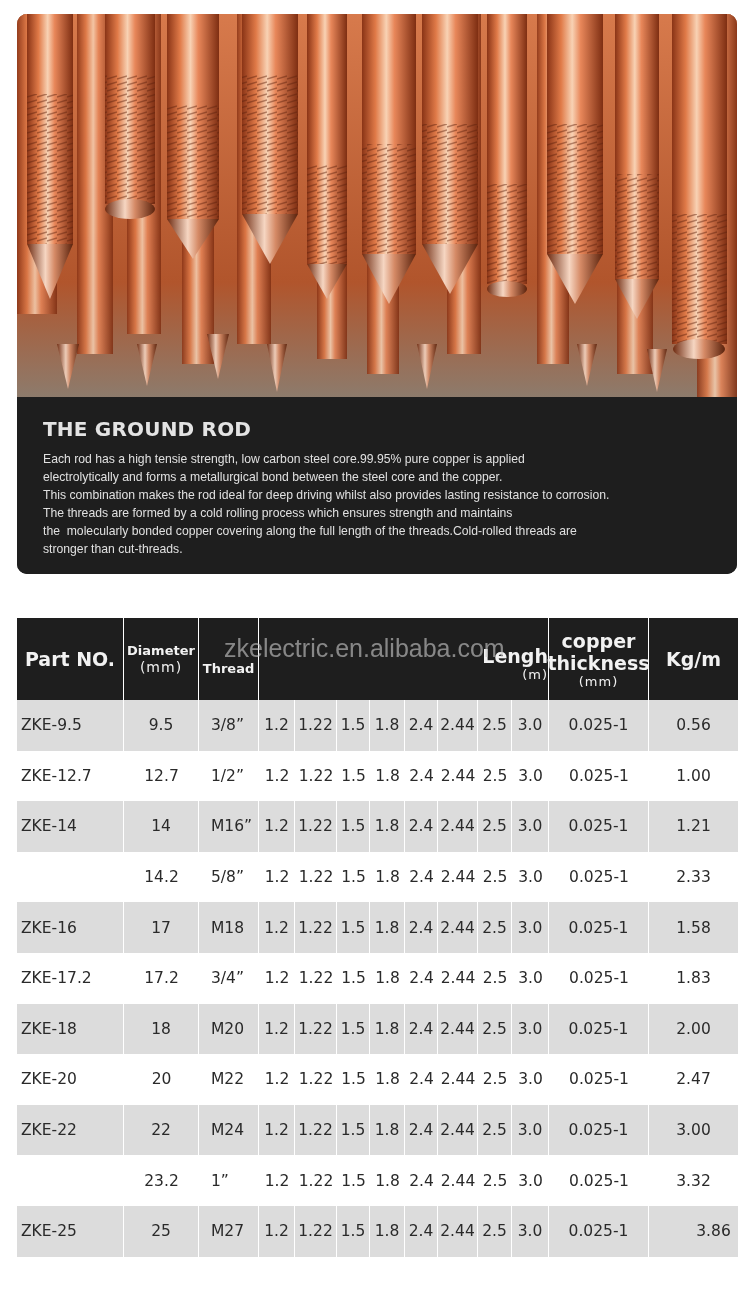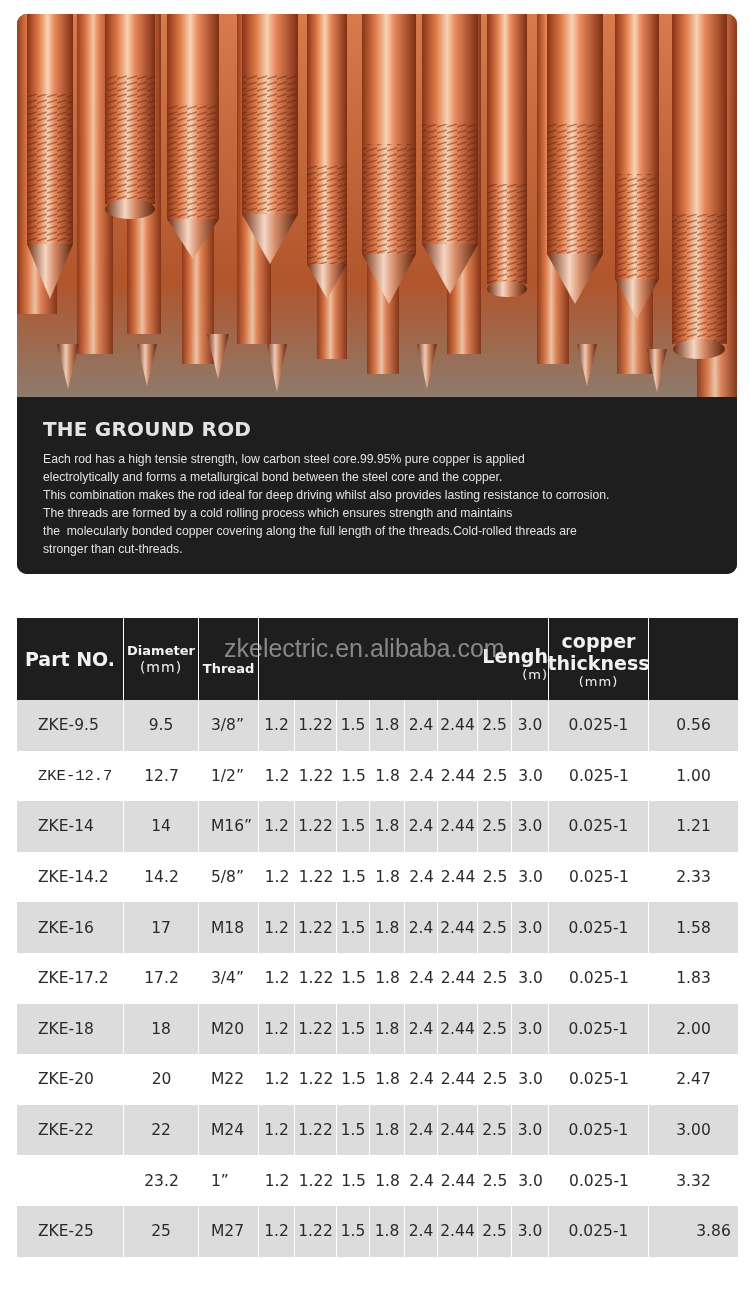--- a/index.html
+++ b/index.html
@@ -41,21 +41,21 @@
                font-size: 25px; color: rgba(200,200,200,0.62); pointer-events: none; white-space: nowrap;
                letter-spacing: 0px; }
 
   .trow { position: relative; height: 50.6px; }
   .trow.odd { background: #dcdcdc; }
   .trow.even { background: #ffffff; }
   .td { position: absolute; top: 0; height: 100%; display: flex; align-items: center; justify-content: center;
         font-family: "DejaVu Sans", sans-serif; font-size: 15.5px; color: #2a2a2a; box-sizing: border-box; }
   .trow.odd .td { border-right: 1px solid #ffffff; }
   .trow.odd .td.last { border-right: none; }
-  .td.part { justify-content: flex-start; padding-left: 21px; }
+  .td.part { justify-content: flex-start; padding-left: 4px; }
   .td.thread { justify-content: flex-start; padding-left: 12px; }
   .td.len { font-size: 15.5px; }
 </style>
 </head>
 <body>
 
 <div class="card">
   <div class="photo" title="copper-bonded ground rods with threaded ends and pointed tips">
     <svg width="720" height="383" viewBox="0 0 720 383" xmlns="http://www.w3.org/2000/svg">
       <defs>
@@ -182,41 +182,44 @@
     </div>
     <div class="th th-length" style="left:242px;width:290px;">
       <span>Lengh</span>
       <span class="unit">(m)</span>
     </div>
     <div class="th th-copper" style="left:532px;width:100px;">
       <span>copper</span>
       <span>thickness</span>
       <span class="th-sub-sm">(mm)</span>
     </div>
+    <div class="th th-kg last" style="left:632px;width:89px;">
+      <span>Kg/m</span>
+    </div>
     <div class="watermark">zkelectric.en.alibaba.com</div>
   </div>
 
   <div id="tbody">
       <div class="trow odd">
     <div class="td part" style="left:0;width:107px;">ZKE-9.5</div>
     <div class="td" style="left:107px;width:75px;">9.5</div>
     <div class="td thread" style="left:182px;width:60px;">3/8”</div>
     <div class="td len" style="left:242px;width:36px;">1.2</div>
     <div class="td len" style="left:278px;width:42px;">1.22</div>
     <div class="td len" style="left:320px;width:33px;">1.5</div>
     <div class="td len" style="left:353px;width:35px;">1.8</div>
     <div class="td len" style="left:388px;width:33px;">2.4</div>
     <div class="td len" style="left:421px;width:40px;">2.44</div>
     <div class="td len" style="left:461px;width:34px;">2.5</div>
     <div class="td len" style="left:495px;width:37px;">3.0</div>
     <div class="td" style="left:532px;width:100px;">0.025-1</div>
     <div class="td last" style="left:632px;width:89px;">0.56</div>
   </div>
       <div class="trow even">
-    <div class="td part" style="left:0;width:107px;font-family:Liberation Mono, monospace;">ZKE-12.7</div>
+    <div class="td part" style="left:0;width:107px;">ZKE-12.7</div>
     <div class="td" style="left:107px;width:75px;">12.7</div>
     <div class="td thread" style="left:182px;width:60px;">1/2”</div>
     <div class="td len" style="left:242px;width:36px;">1.2</div>
     <div class="td len" style="left:278px;width:42px;">1.22</div>
     <div class="td len" style="left:320px;width:33px;">1.5</div>
     <div class="td len" style="left:353px;width:35px;">1.8</div>
     <div class="td len" style="left:388px;width:33px;">2.4</div>
     <div class="td len" style="left:421px;width:40px;">2.44</div>
     <div class="td len" style="left:461px;width:34px;">2.5</div>
     <div class="td len" style="left:495px;width:37px;">3.0</div>
@@ -232,21 +235,20 @@
     <div class="td len" style="left:320px;width:33px;">1.5</div>
     <div class="td len" style="left:353px;width:35px;">1.8</div>
     <div class="td len" style="left:388px;width:33px;">2.4</div>
     <div class="td len" style="left:421px;width:40px;">2.44</div>
     <div class="td len" style="left:461px;width:34px;">2.5</div>
     <div class="td len" style="left:495px;width:37px;">3.0</div>
     <div class="td" style="left:532px;width:100px;">0.025-1</div>
     <div class="td last" style="left:632px;width:89px;">1.21</div>
   </div>
       <div class="trow even">
-    <div class="td part" style="left:0;width:107px;">ZKE-14.2</div>
     <div class="td" style="left:107px;width:75px;">14.2</div>
     <div class="td thread" style="left:182px;width:60px;">5/8”</div>
     <div class="td len" style="left:242px;width:36px;">1.2</div>
     <div class="td len" style="left:278px;width:42px;">1.22</div>
     <div class="td len" style="left:320px;width:33px;">1.5</div>
     <div class="td len" style="left:353px;width:35px;">1.8</div>
     <div class="td len" style="left:388px;width:33px;">2.4</div>
     <div class="td len" style="left:421px;width:40px;">2.44</div>
     <div class="td len" style="left:461px;width:34px;">2.5</div>
     <div class="td len" style="left:495px;width:37px;">3.0</div>

